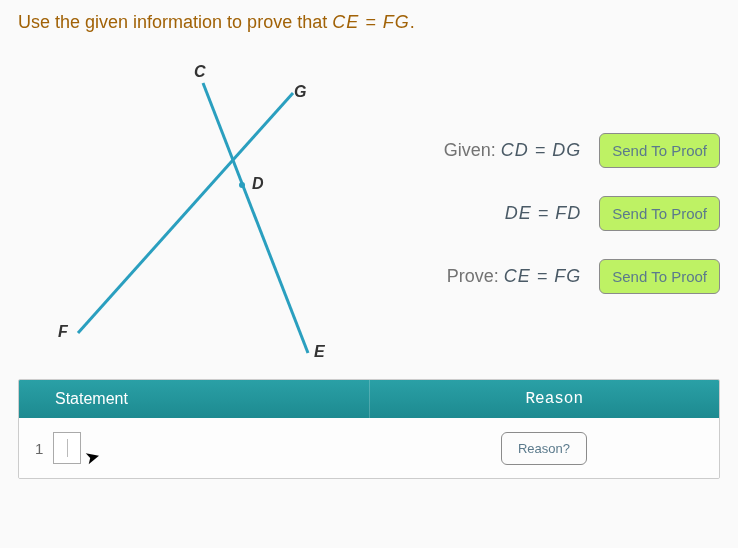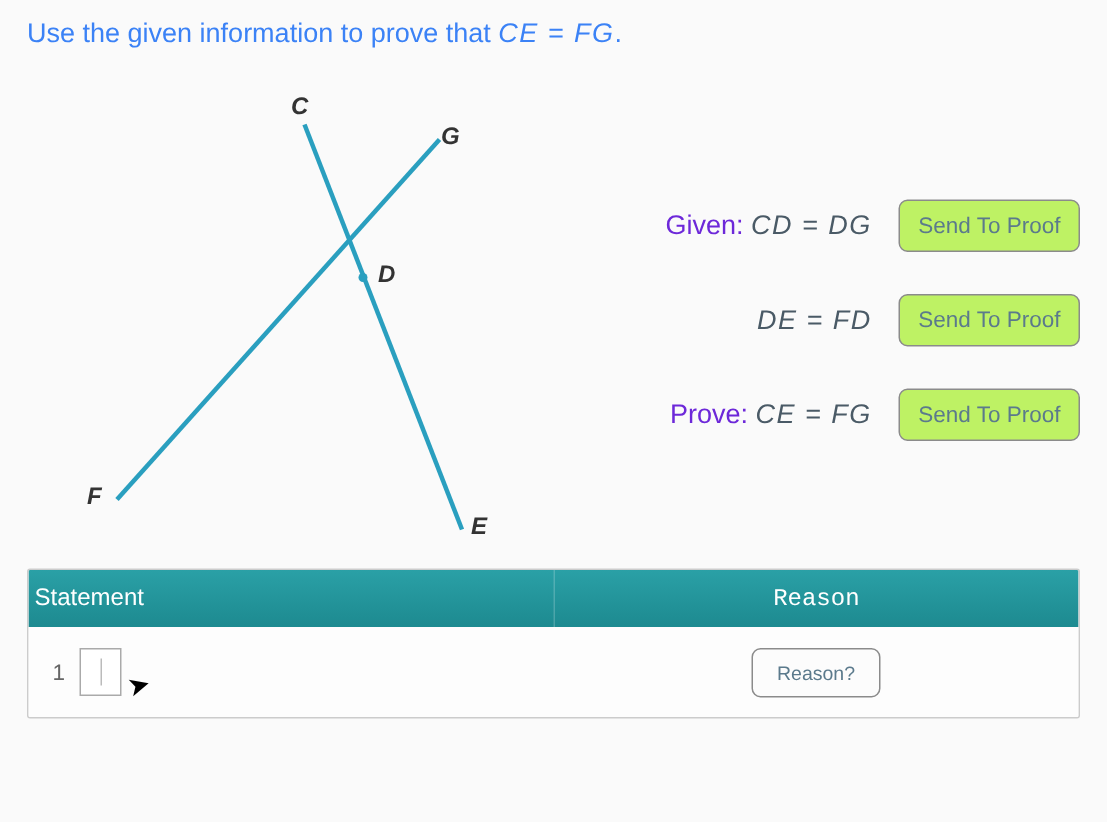--- a/index.html
+++ b/index.html
@@ -13,21 +13,21 @@
     }
     .page {
       background: #fafafa;
       width: 100%;
       height: 100%;
       padding: 12px 18px;
       position: relative;
     }
     .instruction {
       font-size: 18px;
-      color: #3b82f6;
+      color: #a16207;
       margin-bottom: 8px;
     }
     .instruction .math { font-style: italic; letter-spacing: 1px; }
     .content-row {
       display: flex;
       align-items: flex-start;
       margin-top: 10px;
     }
     .diagram {
       width: 340px;
@@ -54,21 +54,21 @@
       justify-content: flex-end;
       gap: 18px;
       margin-bottom: 28px;
     }
     .eq-text {
       font-size: 18px;
       color: #4a5a66;
       text-align: right;
       flex: 1;
     }
-    .eq-text .label-strong { color: #6d28d9; }
+    .eq-text .label-strong { color: #737373; }
     .eq-text .math { font-style: italic; letter-spacing: 1px; }
     .send-btn {
       border: 1px solid #8b8b8b;
       border-radius: 6px;
       background: #bef264;
       color: #5b7a8c;
       font-size: 15px;
       padding: 8px 12px;
       cursor: pointer;
       white-space: nowrap;
@@ -81,21 +81,22 @@
       overflow: hidden;
     }
     .pt-head {
       display: flex;
       background: linear-gradient(#2aa0a6, #1d8a90);
       color: #fff;
       font-size: 16px;
     }
     .pt-head .col {
       flex: 1;
-      padding: 10px 4px;
+      padding: 10px 16px;
+      margin-left: 20px;
     }
     .pt-head .col:first-child {
       border-right: 1px solid rgba(255,255,255,0.2);
     }
     .pt-row {
       display: flex;
       background: #fdfdfd;
       min-height: 56px;
       align-items: center;
     }

